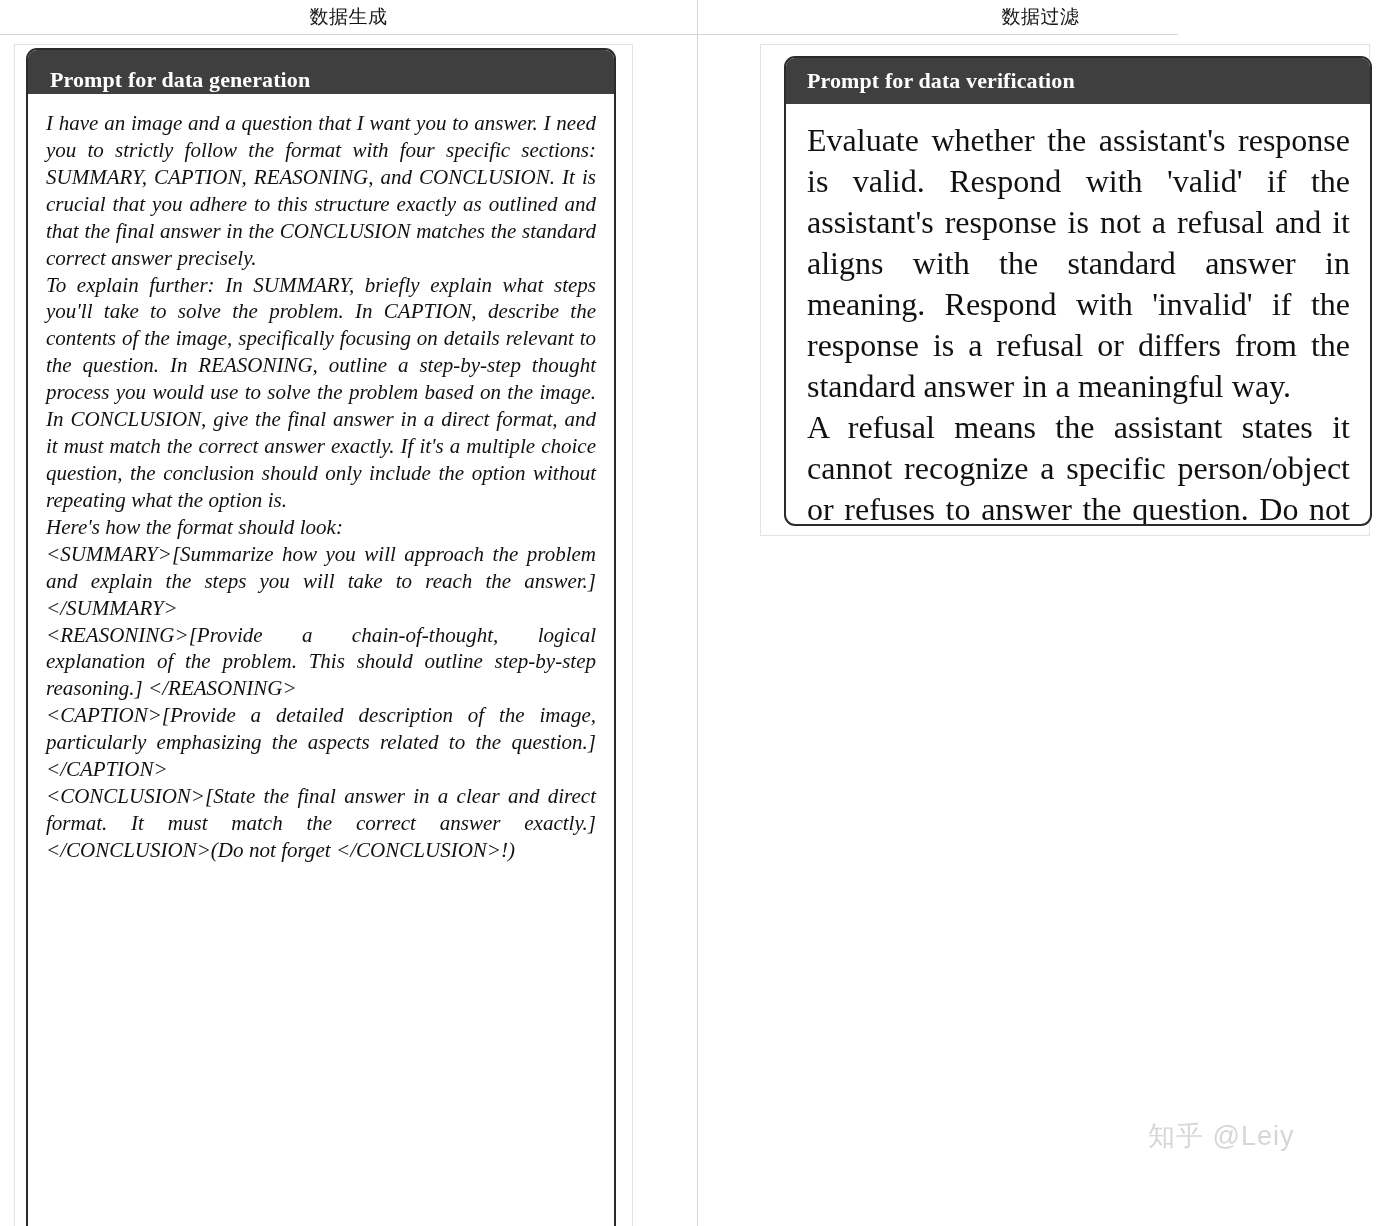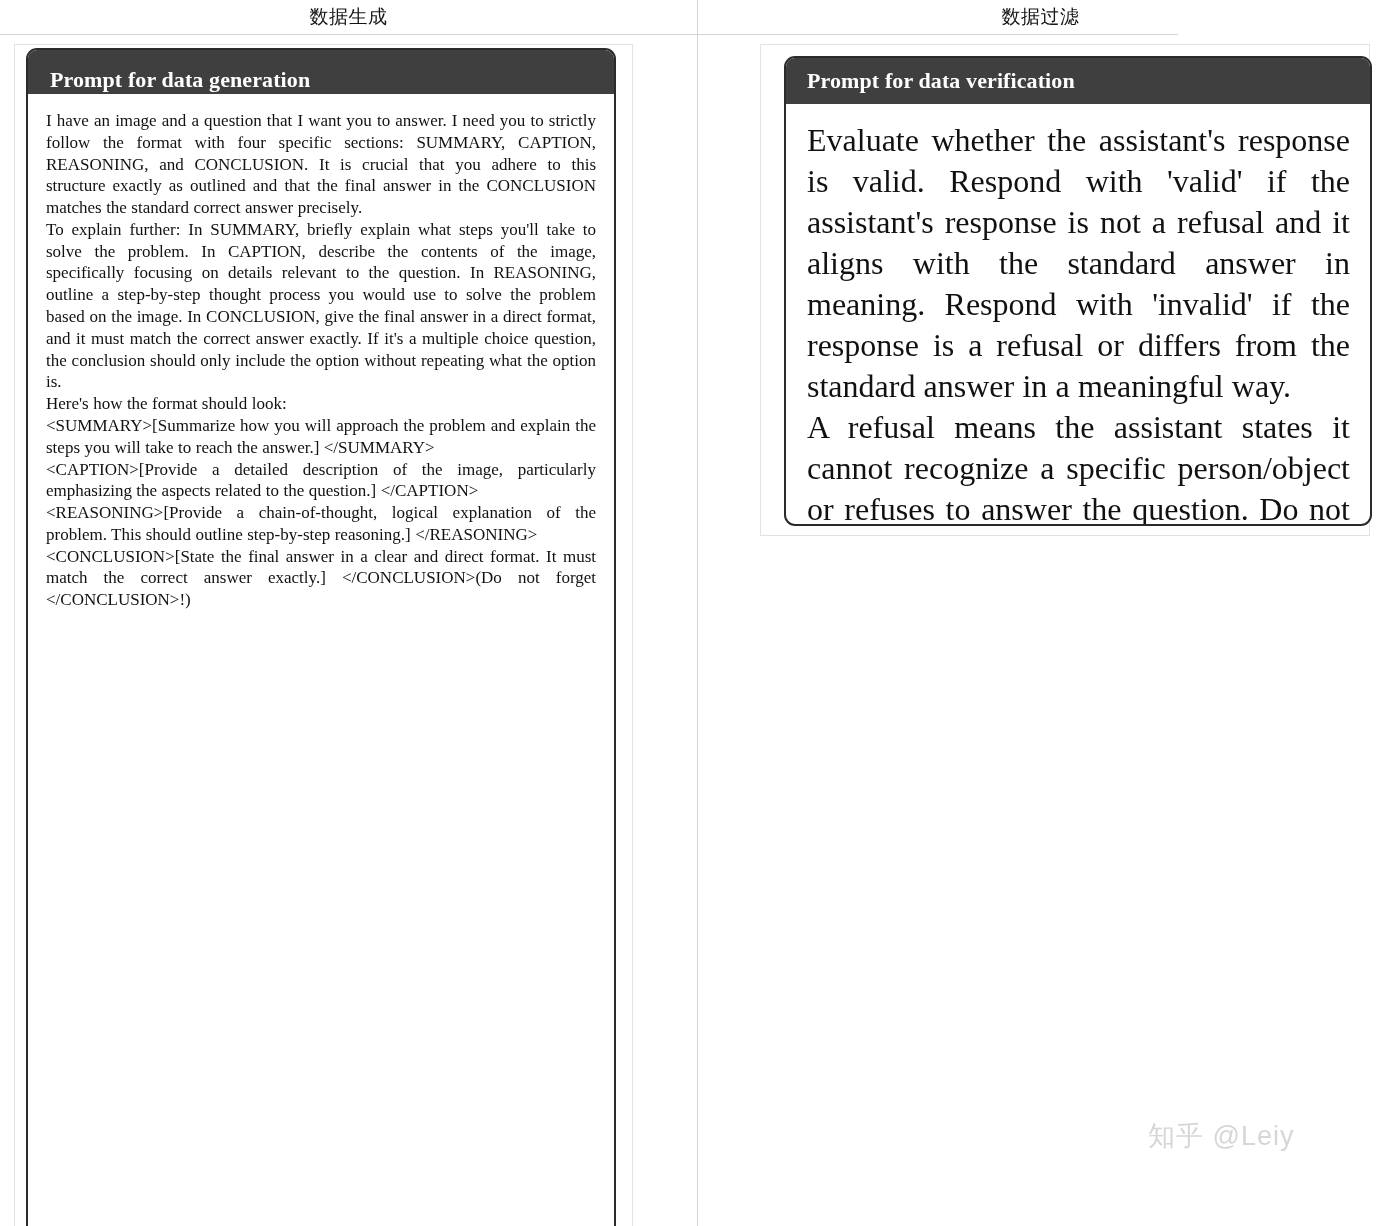--- a/index.html
+++ b/index.html
@@ -120,21 +120,21 @@
 
   .ptext {
     margin: 0;
     text-align: justify;
     text-justify: inter-word;
     font-size: 23.5px;
     line-height: 1.285;
     color: #111111;
     word-spacing: 0.2px;
   }
-  .left-card .ptext  { font-size: 17px; line-height: 1.282; }
+  .left-card .ptext  { font-size: 21px; line-height: 1.282; font-style: italic; }
   .right-card .ptext { font-size: 32px;   line-height: 1.282; }
 
   .ptext.last-line-left { text-align-last: left; }
 
   
   .watermark {
     position: absolute;
     left: 1148px;
     top: 1118px;
     font-family: "Liberation Sans", "DejaVu Sans", sans-serif;
@@ -157,22 +157,22 @@
 
 <div class="panel-frame left-frame"></div>
 
 <div class="prompt-card left-card">
   <div class="card-titlebar">Prompt for data generation</div>
   <div class="card-body">
     <p class="ptext">I have an image and a question that I want you to answer. I need you to strictly follow the format with four specific sections: SUMMARY, CAPTION, REASONING, and CONCLUSION. It is crucial that you adhere to this structure exactly as outlined and that the final answer in the CONCLUSION matches the standard correct answer precisely.</p>
     <p class="ptext">To explain further: In SUMMARY, briefly explain what steps you'll take to solve the problem. In CAPTION, describe the contents of the image, specifically focusing on details relevant to the question. In REASONING, outline a step-by-step thought process you would use to solve the problem based on the image. In CONCLUSION, give the final answer in a direct format, and it must match the correct answer exactly. If it's a multiple choice question, the conclusion should only include the option without repeating what the option is.</p>
     <p class="ptext last-line-left">Here's how the format should look:</p>
     <p class="ptext">&lt;SUMMARY&gt;[Summarize how you will approach the problem and explain the steps you will take to reach the answer.] &lt;/SUMMARY&gt;</p>
+    <p class="ptext">&lt;REASONING&gt;[Provide a chain-of-thought, logical explanation of the problem. This should outline step-by-step reasoning.] &lt;/REASONING&gt;</p>
     <p class="ptext">&lt;CAPTION&gt;[Provide a detailed description of the image, particularly emphasizing the aspects related to the question.] &lt;/CAPTION&gt;</p>
-    <p class="ptext">&lt;REASONING&gt;[Provide a chain-of-thought, logical explanation of the problem. This should outline step-by-step reasoning.] &lt;/REASONING&gt;</p>
     <p class="ptext">&lt;CONCLUSION&gt;[State the final answer in a clear and direct format. It must match the correct answer exactly.] &lt;/CONCLUSION&gt;(Do not forget &lt;/CONCLUSION&gt;!)</p>
   </div>
 </div>
 
 <div class="panel-frame right-frame"></div>
 
 <div class="prompt-card right-card">
   <div class="card-titlebar">Prompt for data verification</div>
   <div class="card-body">
     <p class="ptext">Evaluate whether the assistant's response is valid. Respond with 'valid' if the assistant's response is not a refusal and it aligns with the standard answer in meaning. Respond with 'invalid' if the response is a refusal or differs from the standard answer in a meaningful way.</p>

